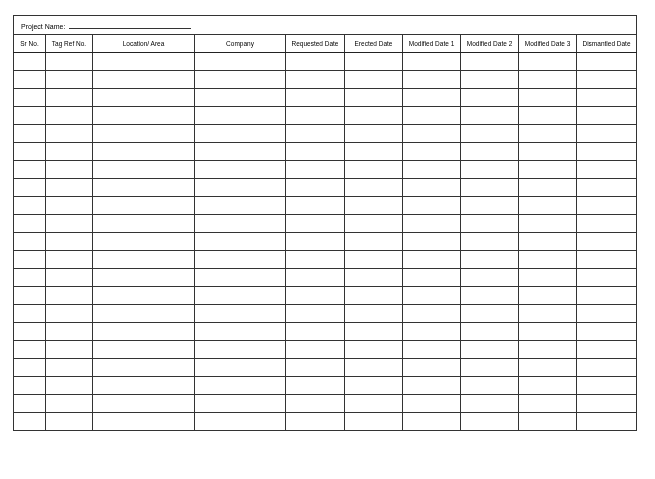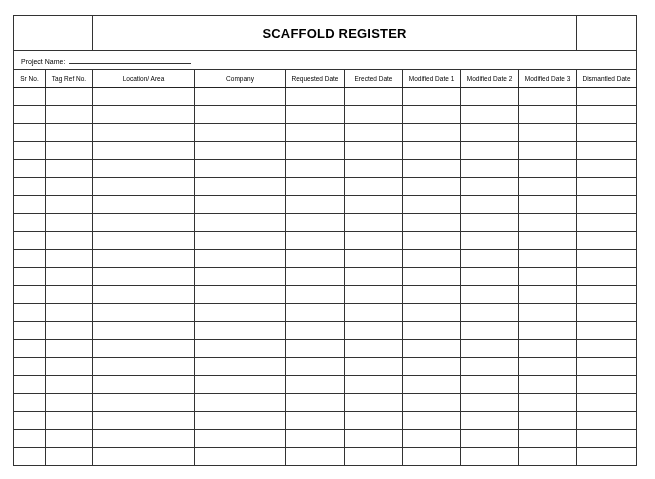--- a/index.html
+++ b/index.html
@@ -26,25 +26,20 @@
         <col style="width: 102px;">
         <col style="width: 91px;">
         <col style="width: 59px;">
         <col style="width: 58px;">
         <col style="width: 58px;">
         <col style="width: 58px;">
         <col style="width: 58px;">
         <col style="width: 60px;">
       </colgroup>
     <tbody id="tbody">
-      <tr class="title-row">
-        <td colspan="2"></td>
-        <td colspan="7" class="title">SCAFFOLD REGISTER</td>
-        <td colspan="1"></td>
-      </tr>
       <tr class="project-row">
         <td colspan="10">
           <span>Project Name:</span>
           <span class="proj-line"></span>
         </td>
       </tr>
       <tr class="hdr thick-b" id="hdr">
           <td>Sr No.</td>
           <td>Tag Ref No.</td>
           <td>Location/ Area</td>

